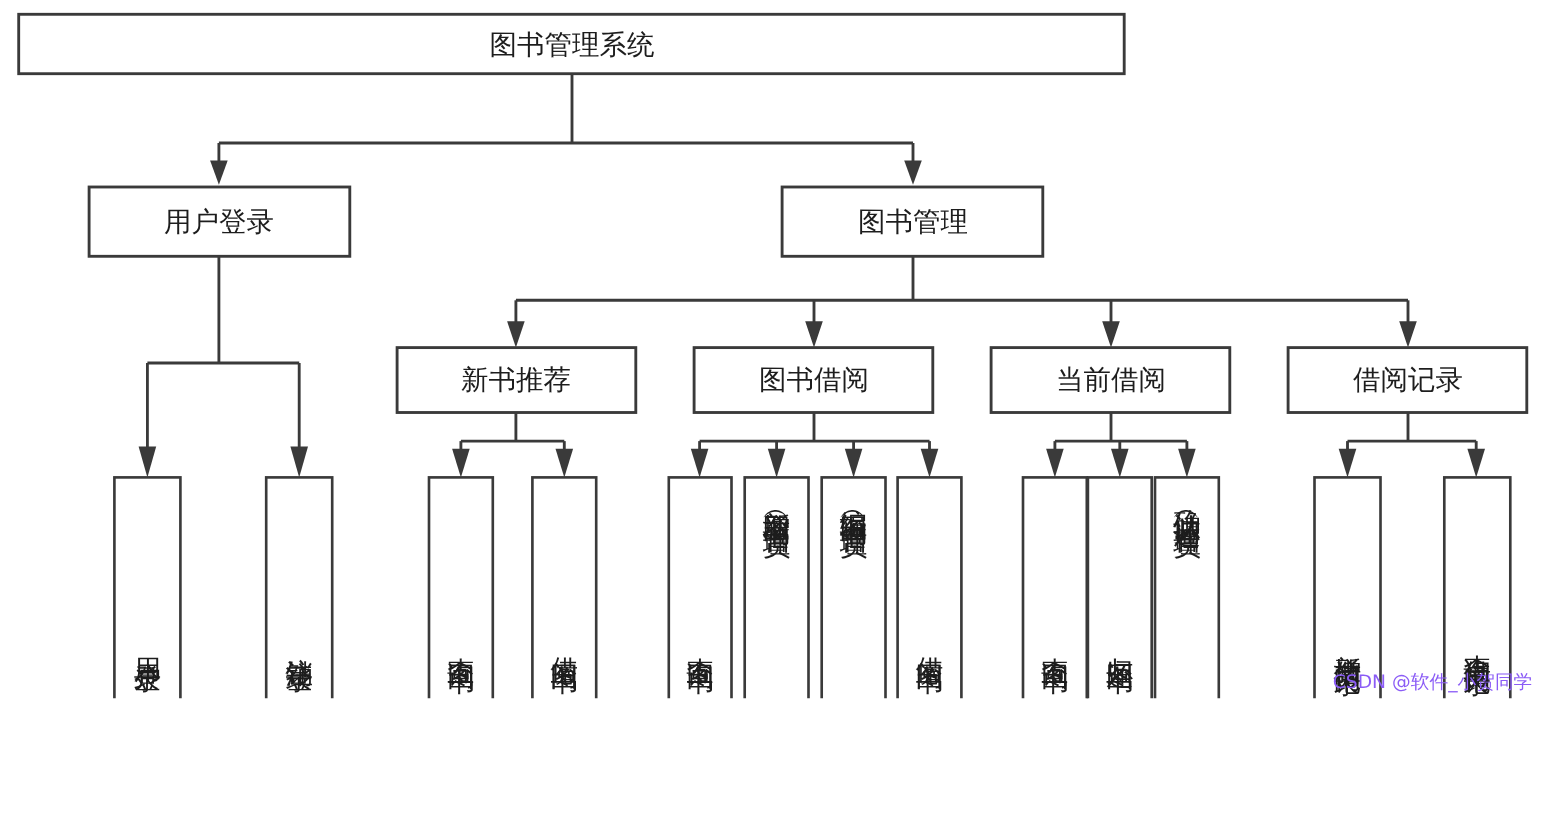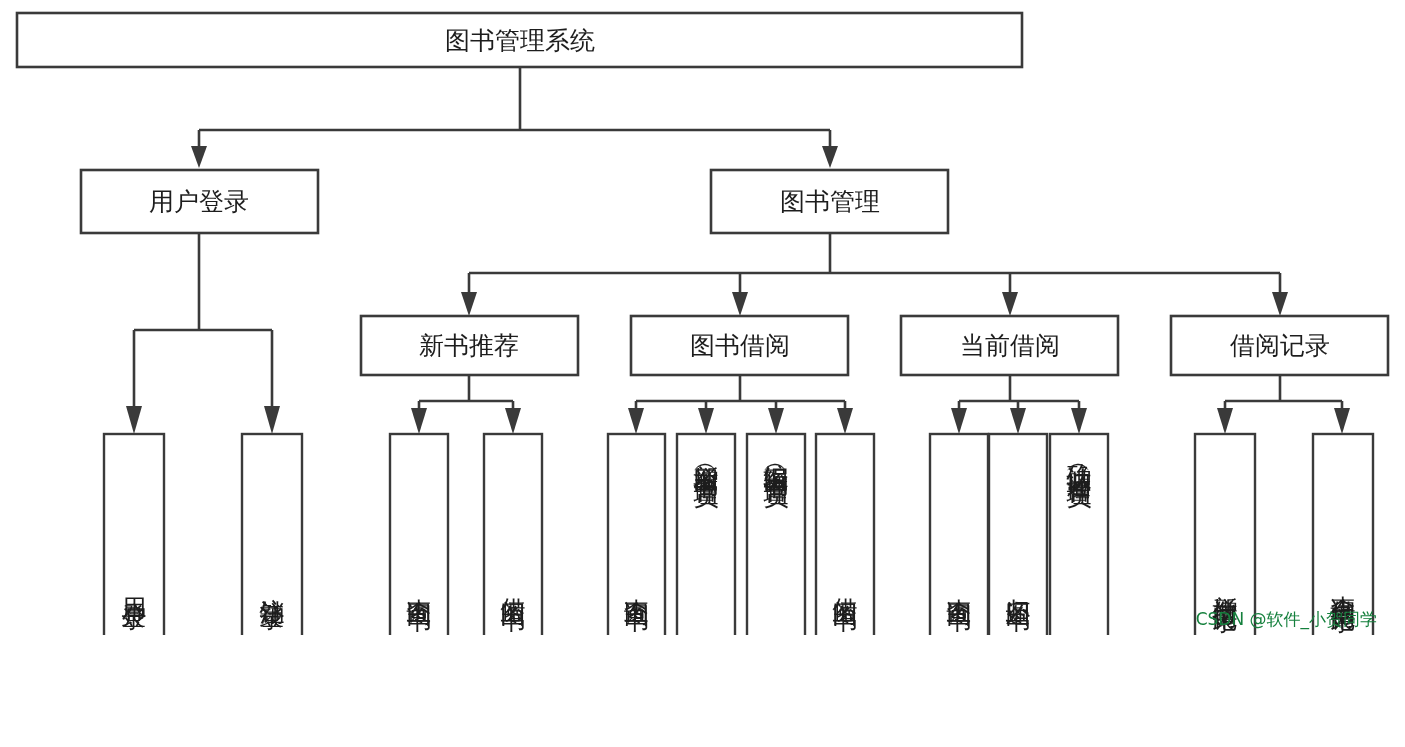--- a/index.html
+++ b/index.html
@@ -73,25 +73,25 @@
     text-orientation: upright;
     font-family: "DejaVu Sans", "Liberation Sans", sans-serif;
     font-size: 25px;
     line-height: 1;
     color: #1d1d1d;
     letter-spacing: 3px;
     white-space: nowrap;
   }
   .watermark {
     position: absolute;
-    right: 28px;
+    right: 12px;
     bottom: 4px;
     font-family: "DejaVu Sans", "Liberation Sans", sans-serif;
     font-size: 17px;
-    color: #15803d;
+    color: #8b5cf6;
     white-space: nowrap;
     pointer-events: none;
   }
 </style>
 </head>
 <body>
 
 <div id="diagram-root">
 
   <svg id="tree-svg" viewBox="0 0 1405 747" xmlns="http://www.w3.org/2000/svg">

